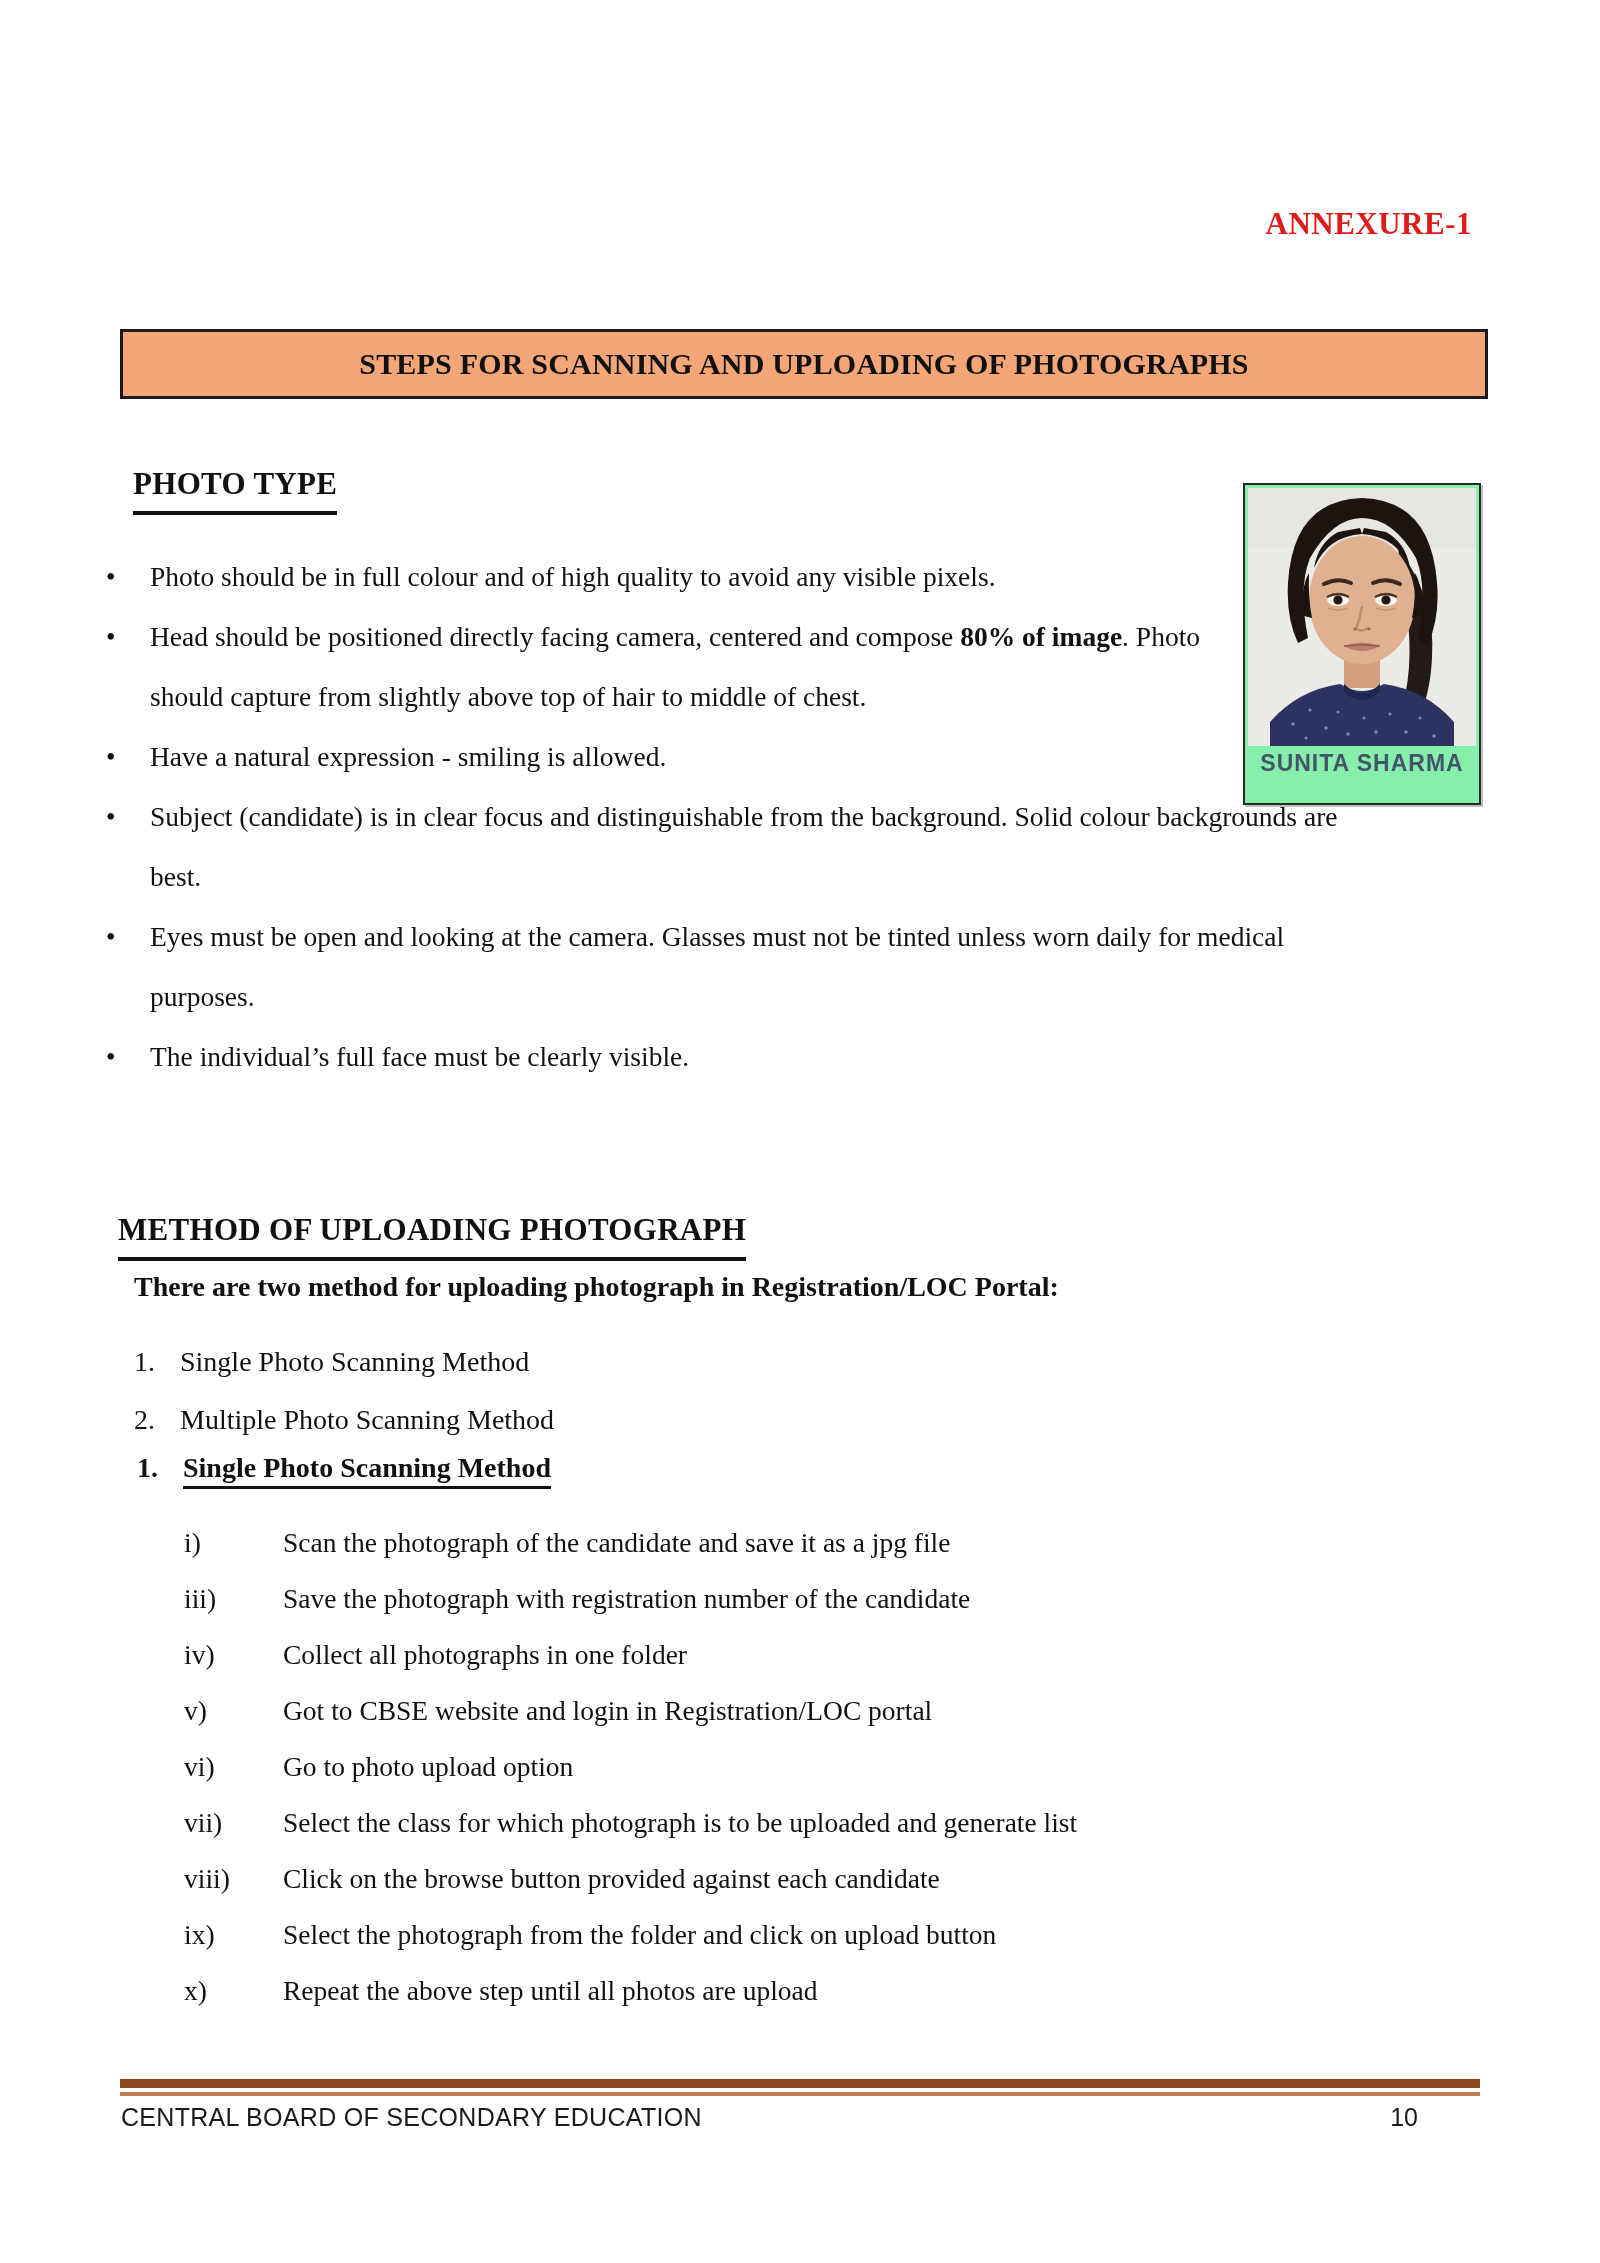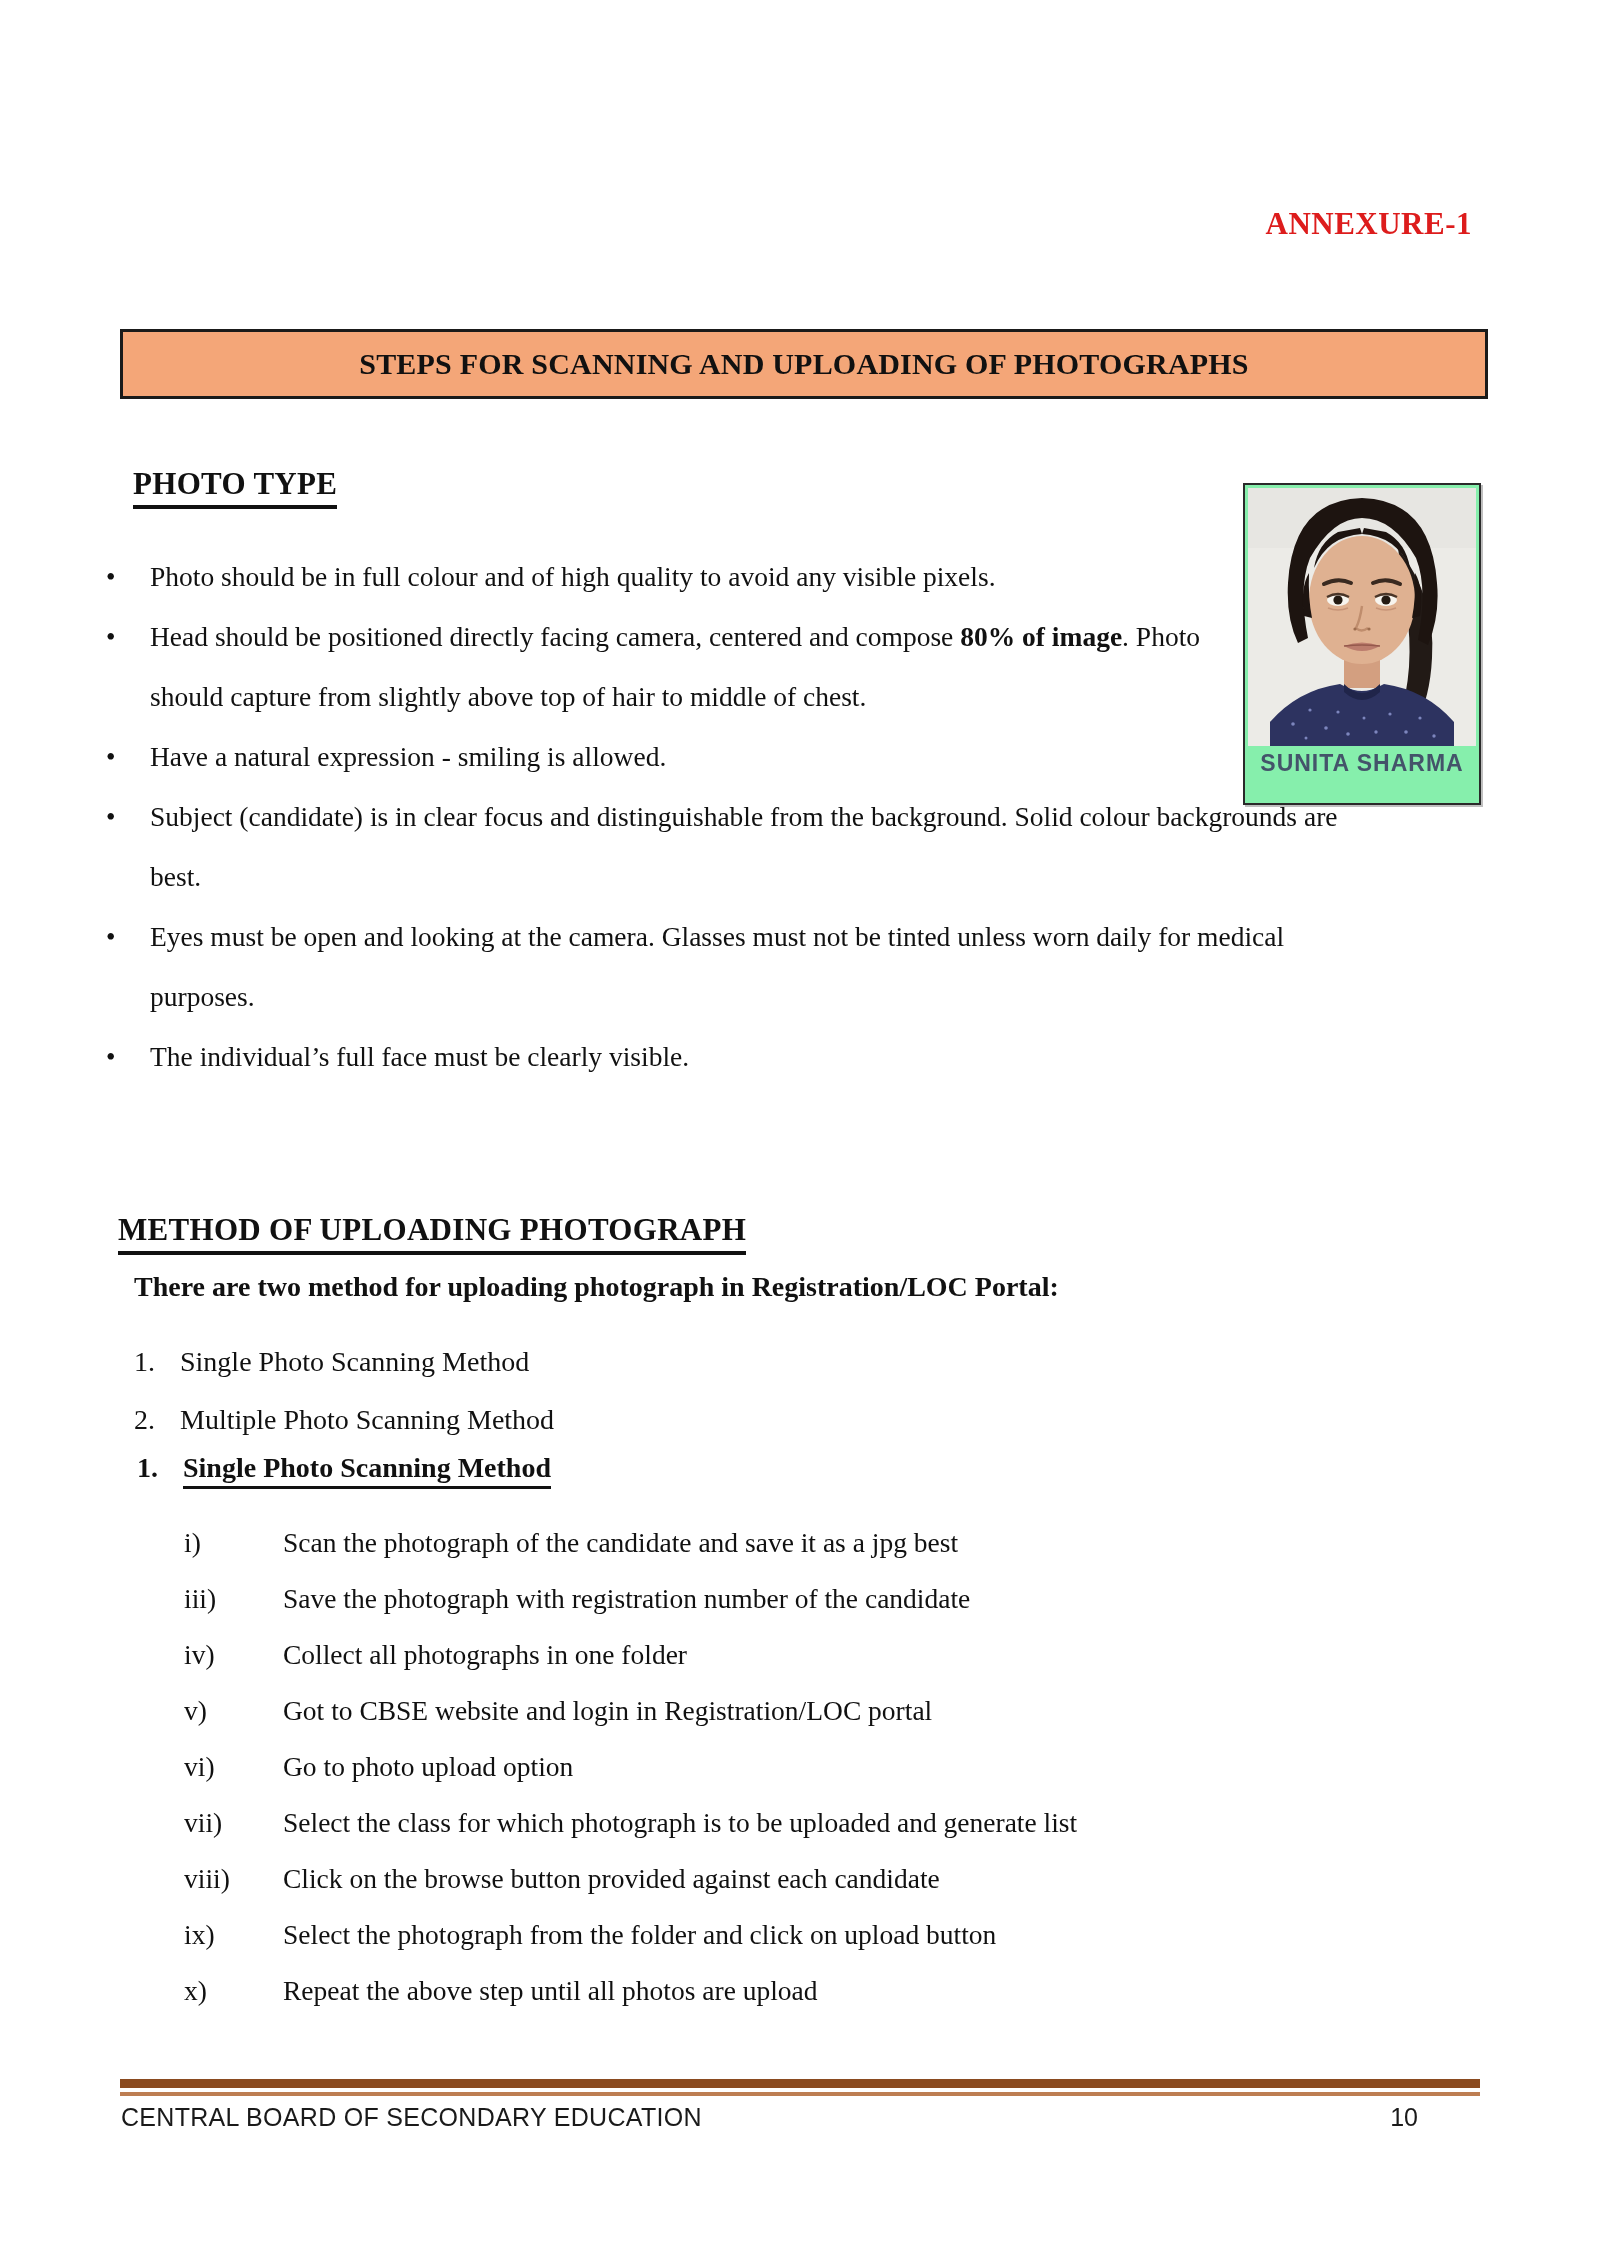--- a/index.html
+++ b/index.html
@@ -27,21 +27,21 @@
   }
   .banner{
     position:absolute;left:120px;top:329px;width:1368px;height:70px;
     background:var(--banner_bg);
     border:3px solid #1a1a1a;
     display:flex;align-items:center;justify-content:center;
   }
   .banner-title{font-size:30px;font-weight:bold;letter-spacing:.2px;text-align:center;}
   .section-heading{
     position:absolute;font-size:31px;font-weight:bold;
-    border-bottom:4px solid #111;padding-bottom:3px;letter-spacing:.3px;
+    border-bottom:4px solid #111;padding-bottom:9px;letter-spacing:.3px;
   }
   #photo-type-heading{left:133px;top:466px;}
   #method-heading{left:118px;top:1212px;}
   .bullets{
     position:absolute;left:104px;top:547px;width:1290px;
     list-style:none;
   }
   .bullets li{
     position:relative;padding-left:46px;
     font-size:27.5px;line-height:60px;
@@ -200,21 +200,21 @@
         <span>Multiple Photo Scanning Method</span>
       </li>
     </ol>
 
   <div class="subheading">
     <span class="num">1.</span>
     <span class="txt">Single Photo Scanning Method</span>
   </div>
 
   <ol class="steps">
-      <li><span class="marker">i)</span><span>Scan the photograph of the candidate and save it as a jpg best</span></li>
+      <li><span class="marker">i)</span><span>Scan the photograph of the candidate and save it as a jpg file</span></li>
       <li><span class="marker">iii)</span><span>Save the photograph with registration number of the candidate</span></li>
       <li><span class="marker">iv)</span><span>Collect all photographs in one folder</span></li>
       <li><span class="marker">v)</span><span>Got to CBSE website and login in Registration/LOC portal</span></li>
       <li><span class="marker">vi)</span><span>Go to photo upload option</span></li>
       <li><span class="marker">vii)</span><span>Select the class for which photograph is to be uploaded and generate list</span></li>
       <li><span class="marker">viii)</span><span>Click on the browse button provided against each candidate</span></li>
       <li><span class="marker">ix)</span><span>Select the photograph from the folder and click on upload button</span></li>
       <li><span class="marker">x)</span><span>Repeat the above step until all photos are upload</span></li>
     </ol>
 

